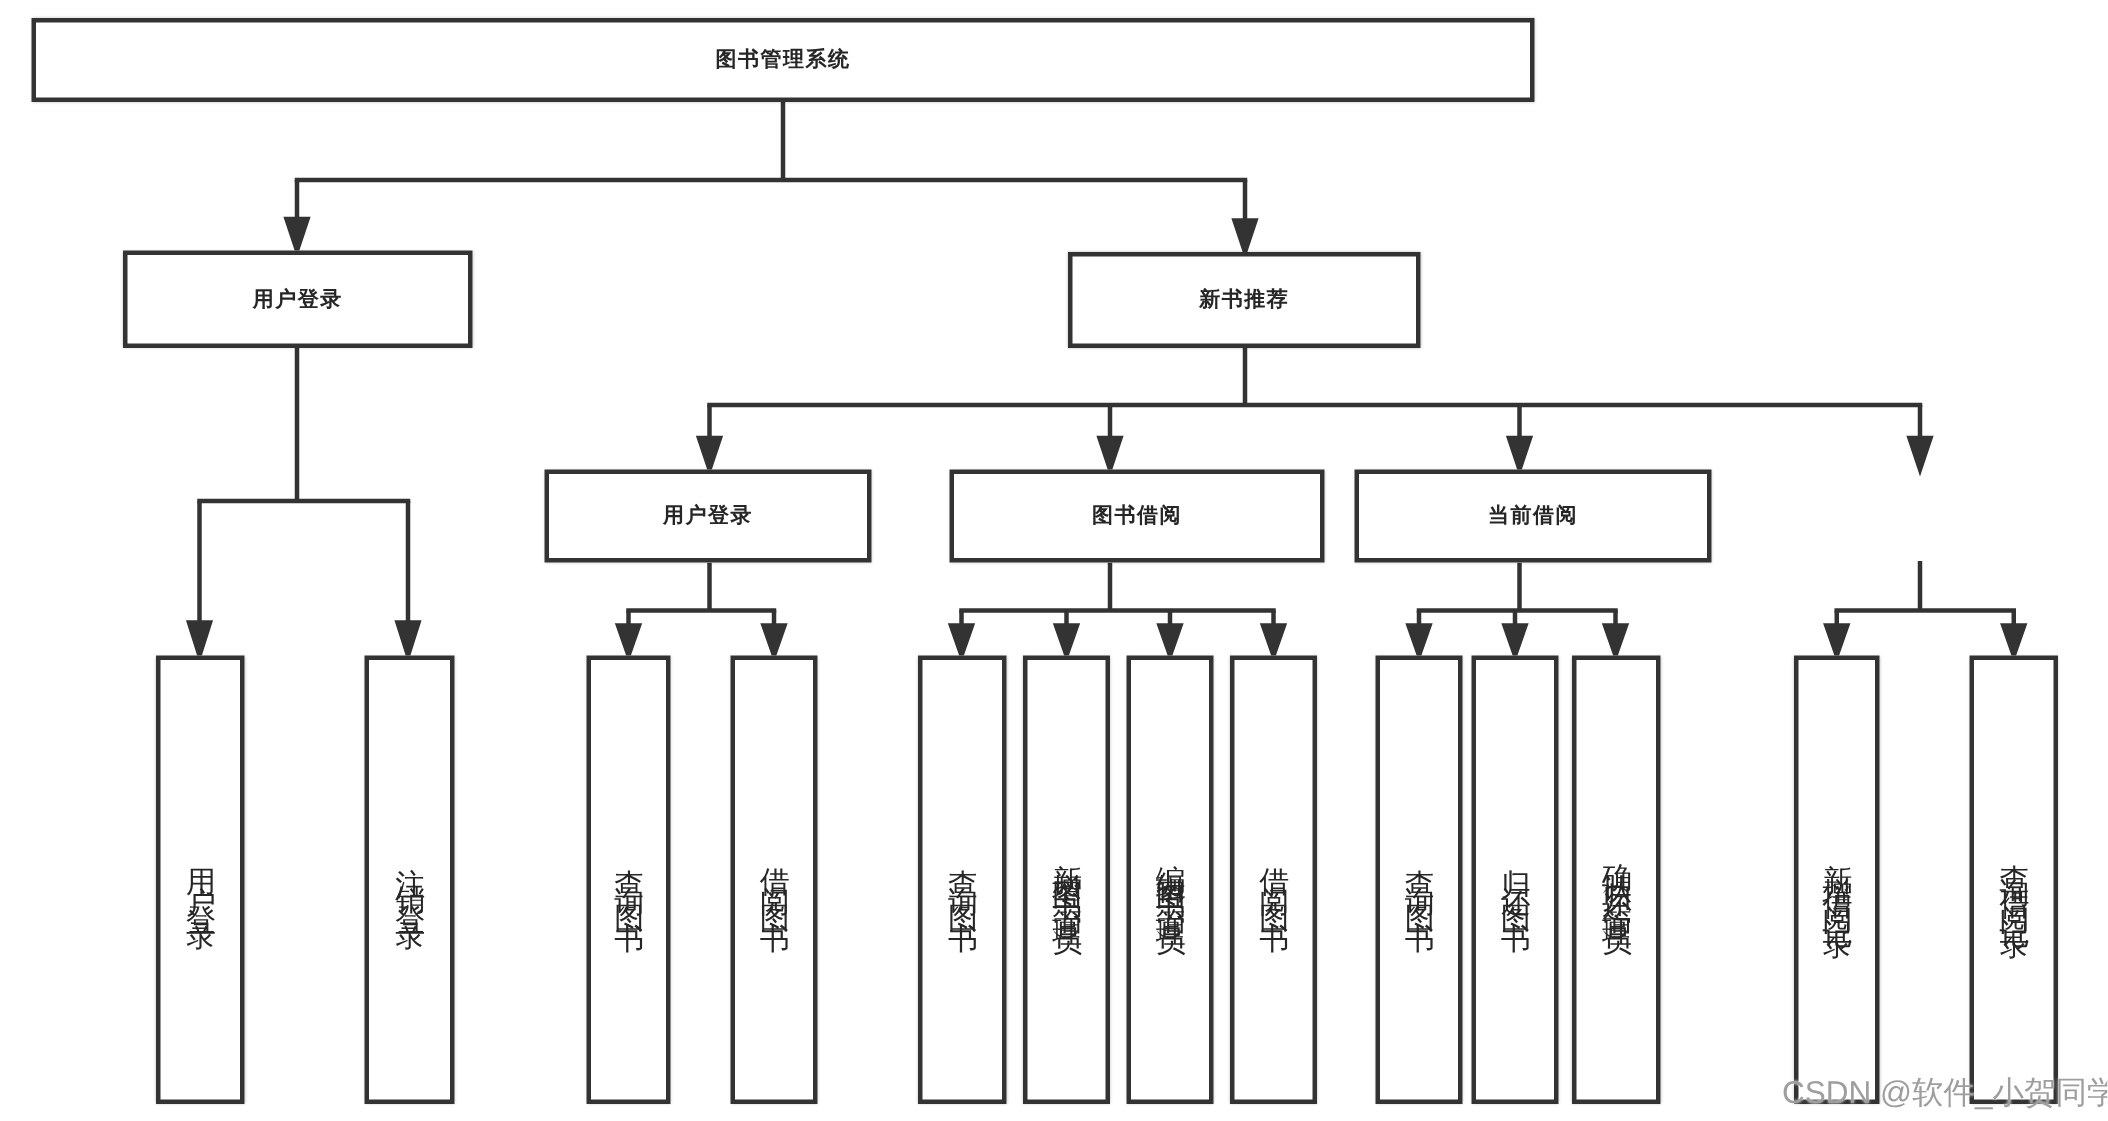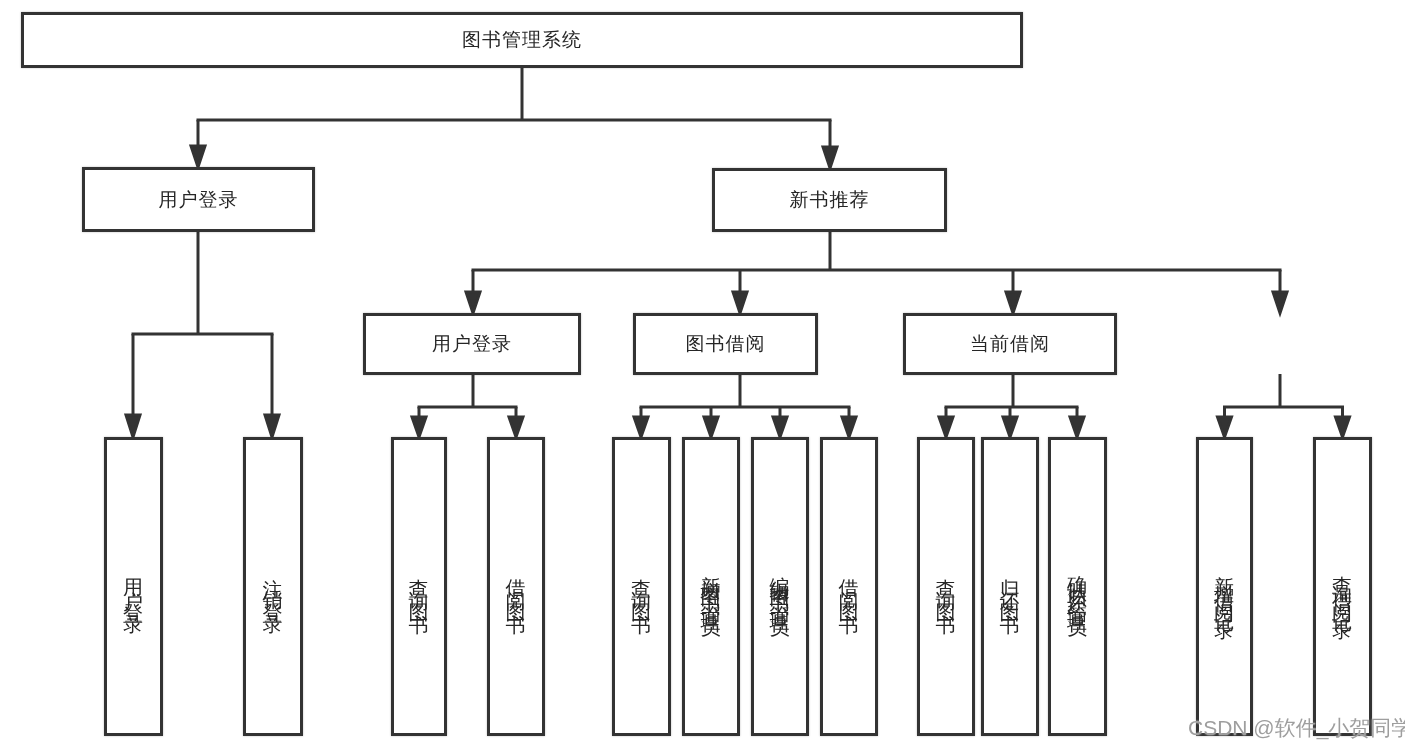--- a/index.html
+++ b/index.html
@@ -8,21 +8,21 @@
   .canvas {
     position:relative; width:1405px; height:747px;
     background:#ffffff; overflow:hidden;
   }
   .wires { position:absolute; left:0; top:0; width:1405px; height:747px; }
   .box {
     position:absolute; background:#ffffff; border:3px solid #333333;
     display:flex; align-items:center; justify-content:center;
     color:#262626; box-shadow:0 0 2px rgba(0,0,0,0.25);
   }
-  .h-label { font-size:19px; letter-spacing:1px; white-space:nowrap; }
+  .h-label { font-size:14px; letter-spacing:1px; white-space:nowrap;font-weight:bold; }
   .v-text {
     writing-mode:vertical-rl; text-orientation:mixed;
     font-size:20px; line-height:1; white-space:nowrap;
   }
   .v-s { letter-spacing:12px; }  
   .v-m { letter-spacing:9px; }   
   .v-l { letter-spacing:6px; }   
   .watermark {
     position:absolute; left:1188px; top:714px;
     font-size:21px; color:#9e9e9e; white-space:nowrap;
@@ -103,24 +103,24 @@
   <div class="box" style="left:82px;top:167px;width:233px;height:65px">
     <span class="h-label">用户登录</span>
   </div>
   <div class="box" style="left:712px;top:168px;width:235px;height:64px">
     <span class="h-label">新书推荐</span>
   </div>
 
   <div class="box" style="left:363px;top:313px;width:218px;height:62px">
     <span class="h-label">用户登录</span>
   </div>
-  <div class="box" style="left:633px;top:313px;width:185px;height:62px">
+  <div class="box" style="left:633px;top:313px;width:250px;height:62px">
     <span class="h-label">图书借阅</span>
   </div>
-  <div class="box" style="left:903px;top:313px;width:214px;height:62px">
+  <div class="box" style="left:903px;top:313px;width:238px;height:62px">
     <span class="h-label">当前借阅</span>
   </div>
 
   <div class="box" style="left:104px;top:437px;width:59px;height:299px">
     <span class="v-text v-s">用户登录</span>
   </div>
   <div class="box" style="left:243px;top:437px;width:60px;height:299px">
     <span class="v-text v-s">注销登录</span>
   </div>
 

